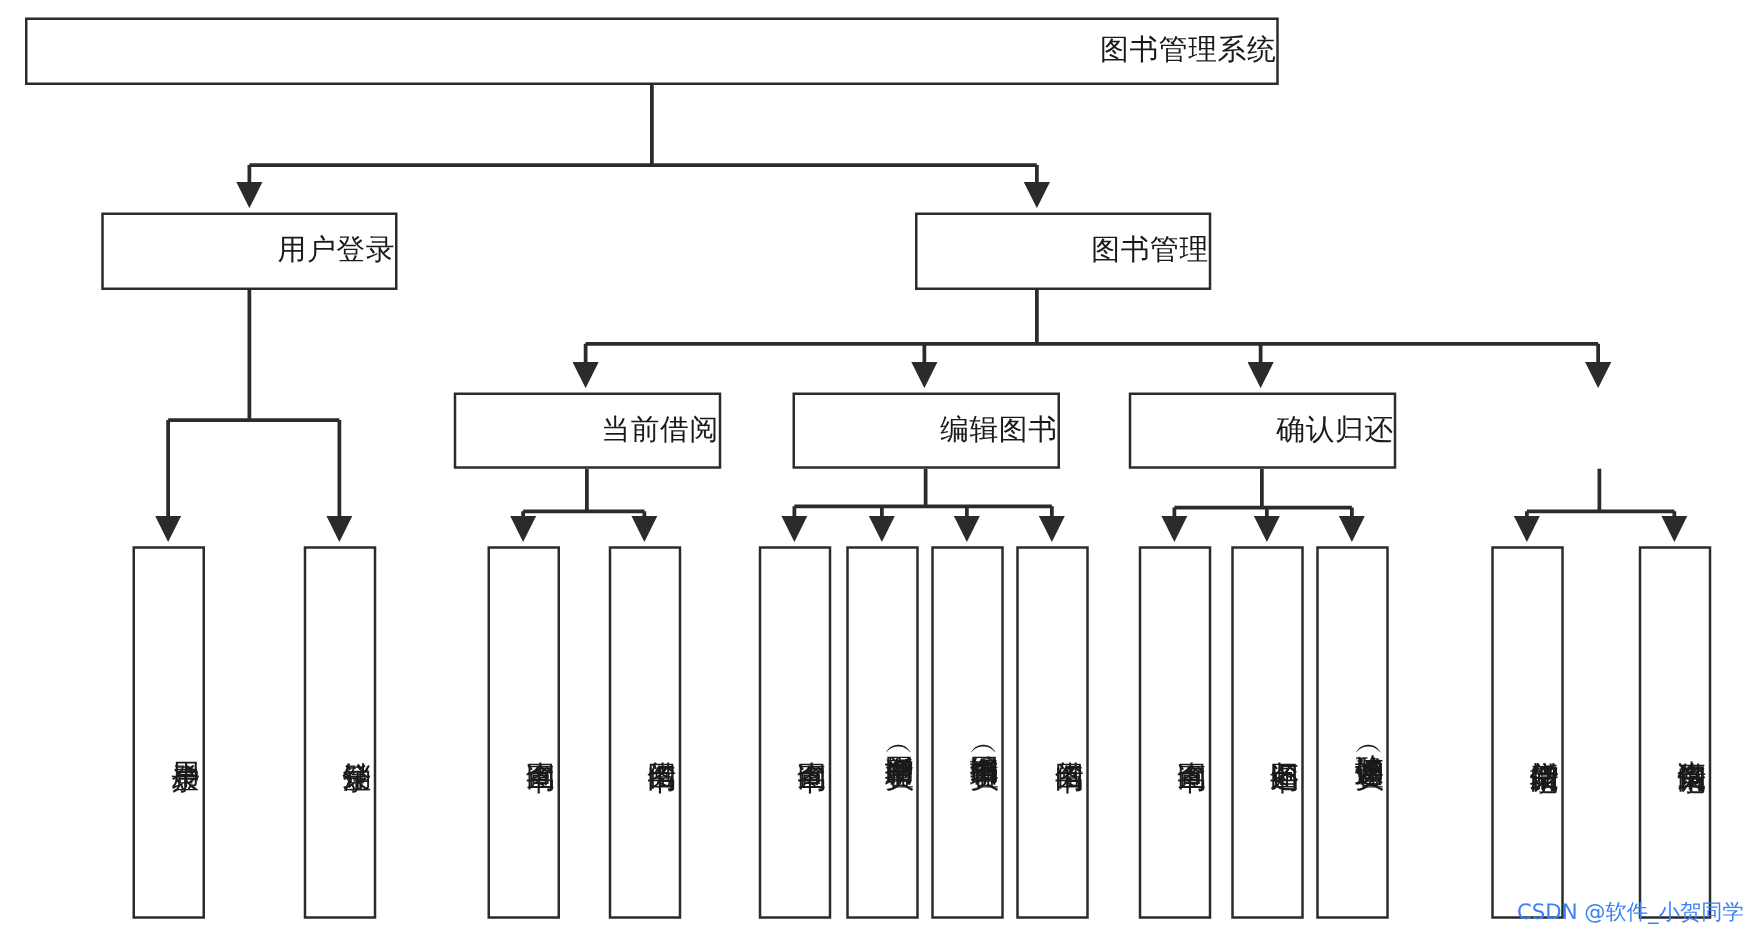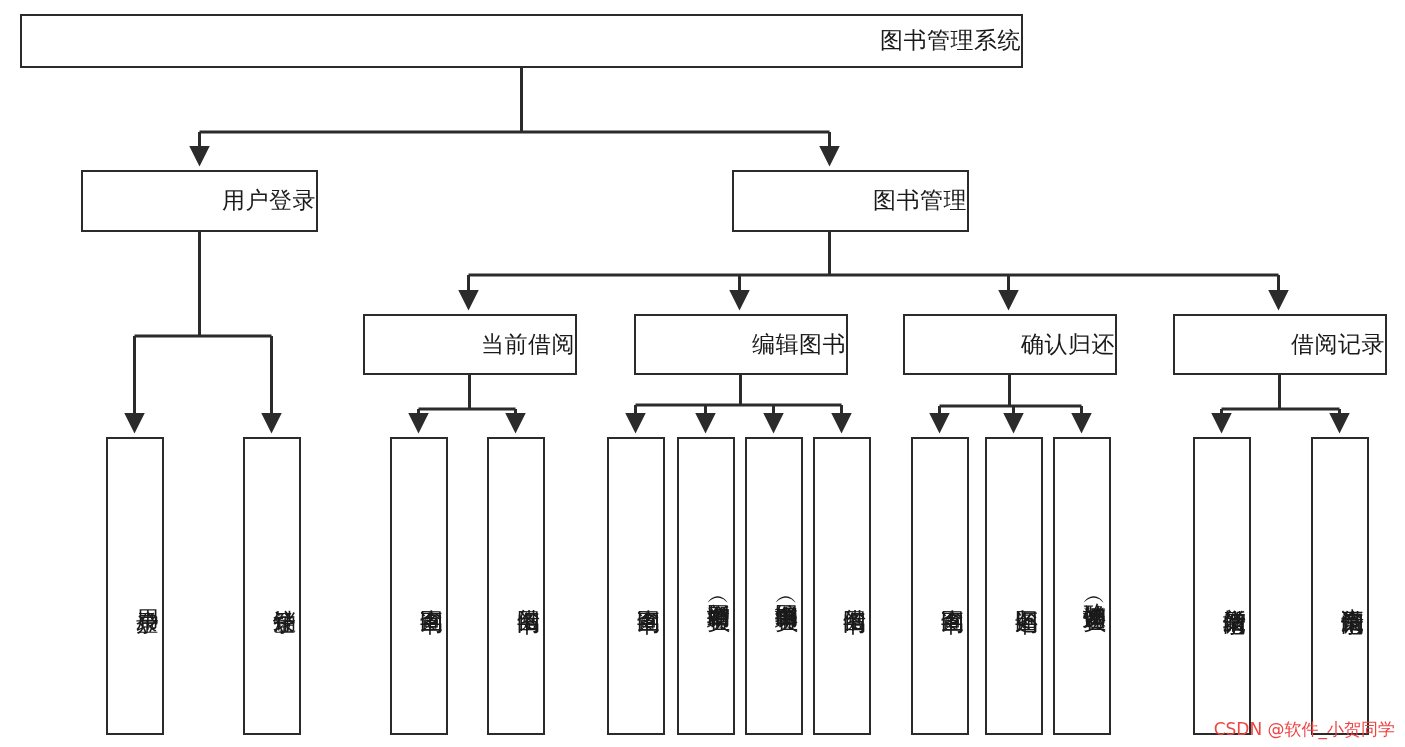--- a/index.html
+++ b/index.html
@@ -58,21 +58,21 @@
     padding-top: 6px;
   }
   .node-label {
     display: block;
   }
   .watermark {
     position: absolute;
     right: 10px;
     bottom: 6px;
     font-size: 17px;
-    color: #ef4444;
+    color: #3b82f6;
     white-space: nowrap;
     z-index: 5;
     font-family: "DejaVu Sans", "Liberation Sans", sans-serif;
   }
 </style>
 </head>
 <body>
 
 <div id="diagram-canvas">
 
@@ -140,23 +140,20 @@
 
   <div class="node node-h" style="left:363px; top:314px; width:214px; height:61px;">
     <span class="node-label">当前借阅</span>
   </div>
   <div class="node node-h" style="left:634px; top:314px; width:214px; height:61px;">
     <span class="node-label">编辑图书</span>
   </div>
   <div class="node node-h" style="left:903px; top:314px; width:214px; height:61px;">
     <span class="node-label">确认归还</span>
   </div>
-  <div class="node node-h" style="left:1173px; top:314px; width:214px; height:61px;">
-    <span class="node-label">借阅记录</span>
-  </div>
 
   <div class="node node-v" style="left:106px; top:437px; width:58px; height:298px;">
     <span class="node-label">用户登录</span>
   </div>
   <div class="node node-v" style="left:243px; top:437px; width:58px; height:298px;">
     <span class="node-label">注销登录</span>
   </div>
 
   <div class="node node-v" style="left:390px; top:437px; width:58px; height:298px;">
     <span class="node-label">查询图书</span>

